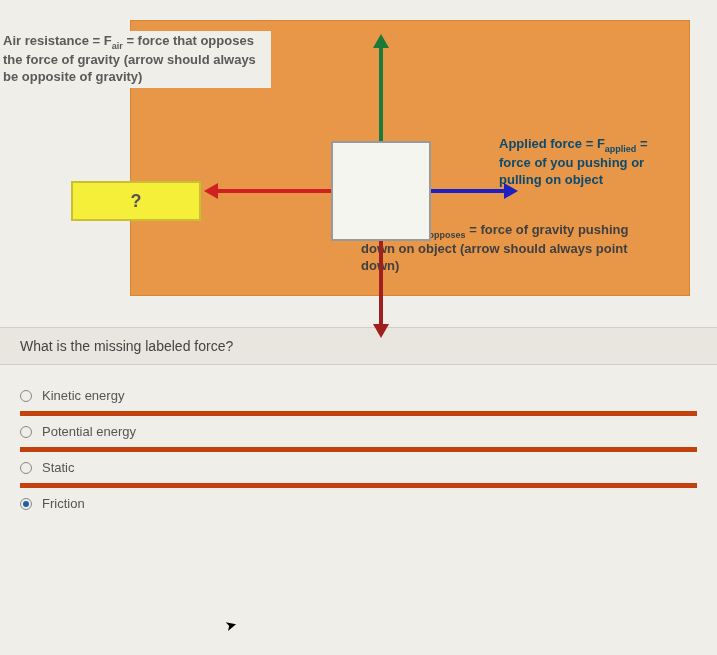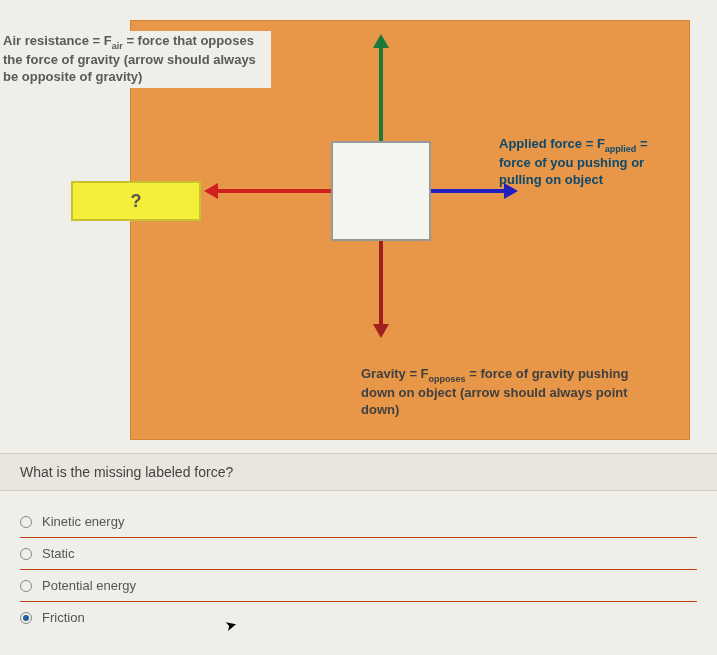--- a/index.html
+++ b/index.html
@@ -6,21 +6,21 @@
     body {
       font-family: Arial, sans-serif;
       background: #f0eee8;
       width: 717px;
       height: 655px;
       position: relative;
     }
     .diagram-area {
       background: #e89648;
       width: 560px;
-      height: 420px;
+      height: 276px;
       margin-left: 130px;
       margin-top: 20px;
       position: relative;
       border: 1px solid #d68530;
     }
     .air-resistance-label {
       position: absolute;
       left: -130px;
       top: 10px;
       width: 270px;
@@ -136,41 +136,41 @@
     .arrow-right::before {
       content: '';
       position: absolute;
       right: -12px;
       top: -6px;
       border-top: 8px solid transparent;
       border-bottom: 8px solid transparent;
       border-left: 14px solid #2020c0;
     }
     .question-area {
-      margin-top: 13px;
+      margin-top: 31px;
       padding: 0;
     }
     .question-text {
       padding: 10px 20px;
       font-size: 14px;
       color: #444;
       background: #e8e6de;
       border-top: 1px solid #d0cec6;
       border-bottom: 1px solid #d0cec6;
     }
     .options {
       padding: 15px 20px;
     }
     .option {
       display: flex;
       align-items: center;
       padding: 8px 0;
       font-size: 13px;
       color: #555;
-      border-bottom: 1px solid #c2410c;
+      border-bottom: 5px solid #c2410c;
       cursor: pointer;
     }
     .option:last-child { border-bottom: none; text-align: right; }
     .radio {
       width: 12px;
       height: 12px;
       border: 1px solid #888;
       border-radius: 50%;
       margin-right: 10px;
       display: inline-flex;
@@ -224,25 +224,25 @@
 
 <div class="question-area">
   <div class="question-text">What is the missing labeled force?</div>
   <div class="options" id="options-container">
       <div class="option">
         <span class="radio"></span>
         <span>Kinetic energy</span>
       </div>
       <div class="option">
         <span class="radio"></span>
+        <span>Potential energy</span>
+      </div>
+      <div class="option">
+        <span class="radio"></span>
         <span>Static</span>
-      </div>
-      <div class="option">
-        <span class="radio"></span>
-        <span>Potential energy</span>
       </div>
       <div class="option">
         <span class="radio selected"></span>
         <span>Friction</span>
       </div>
     </div>
 </div>
 
 <div class="cursor">➤</div>
 

